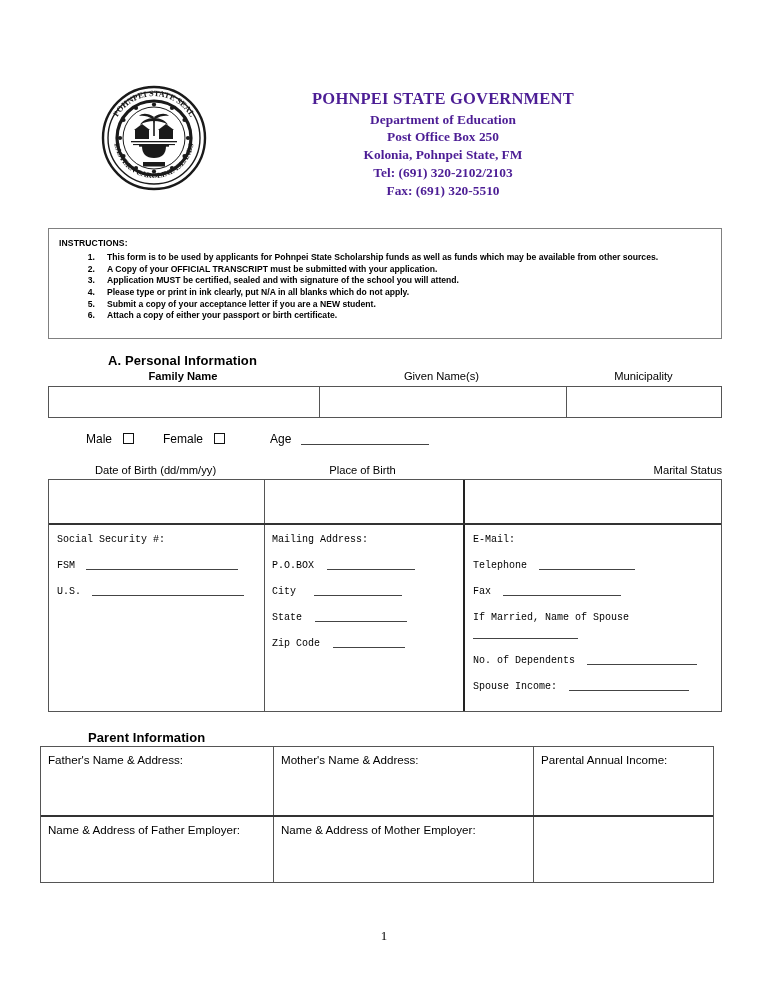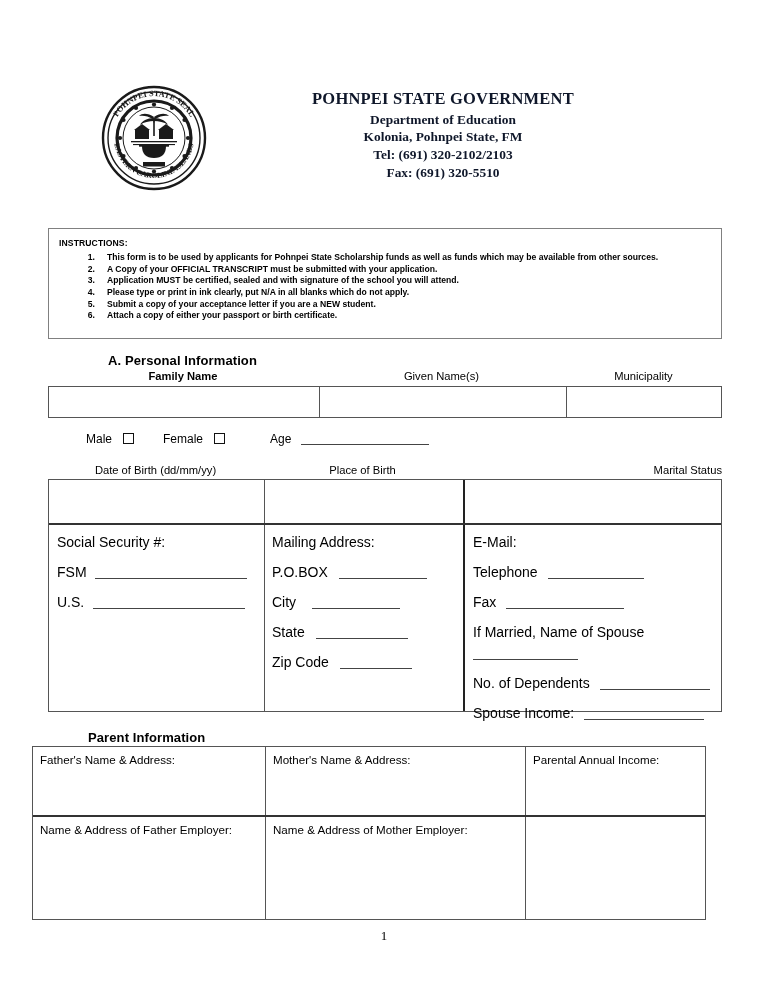--- a/index.html
+++ b/index.html
@@ -33,21 +33,21 @@
     width: 112px; height: 112px;
   }
   .seal svg { display:block; width:112px; height:112px; }
 
   .org-block {
     position: absolute;
     left: 190px; top: 10px;
     width: 410px;
     text-align: center;
     font-family: "Liberation Serif", serif;
-    color: #0f172a;
+    color: #4c1d95;
     line-height: 1.32;
   }
   .org-title {
     font-size: 16.5px;
     font-weight: bold;
     letter-spacing: 0.2px;
     margin-bottom: 1px;
   }
   .org-line {
     font-size: 13.4px;
@@ -170,29 +170,30 @@
     left: 48px; top: 479px;
     width: 674px; height: 233px;
   }
   .cell-text {
     position: absolute;
     font-size: 11.6px;
     white-space: nowrap;
   }
   .cell-block {
     position: absolute;
-    font-size: 14px;
+    font-size: 10px;
     line-height: 1.0;
+    font-family: Liberation Mono, monospace;
   }
   .field-row { margin-bottom: 16px; white-space: nowrap; }
 
   
   #parent-table {
-    left: 32px; top: 746px;
-    width: 674px; height: 174px;
+    left: 40px; top: 746px;
+    width: 674px; height: 137px;
   }
 
   
   .page-num {
     position: absolute;
     left: 0; top: 928px;
     width: 768px;
     text-align: center;
     font-family: "Liberation Serif", serif;
     font-size: 13px;
@@ -262,20 +263,21 @@
           <rect x="41" y="62.5" width="30" height="2.2"></rect>
 
           <rect x="45" y="80" width="22" height="4.5"></rect>
         </g>
       </svg>
     </div>
 
     <div class="org-block">
       <div class="org-title">POHNPEI STATE GOVERNMENT</div>
       <div class="org-line">Department of Education</div>
+      <div class="org-line">Post Office Box 250</div>
       <div class="org-line">Kolonia, Pohnpei State, FM</div>
       <div class="org-line">Tel:  (691) 320-2102/2103</div>
       <div class="org-line">Fax: (691) 320-5510</div>
     </div>
   </div>
 
   <div class="instructions">
     <div class="instr-title">INSTRUCTIONS:</div>
     <div class="instr-list">
       <div class="instr-item">

